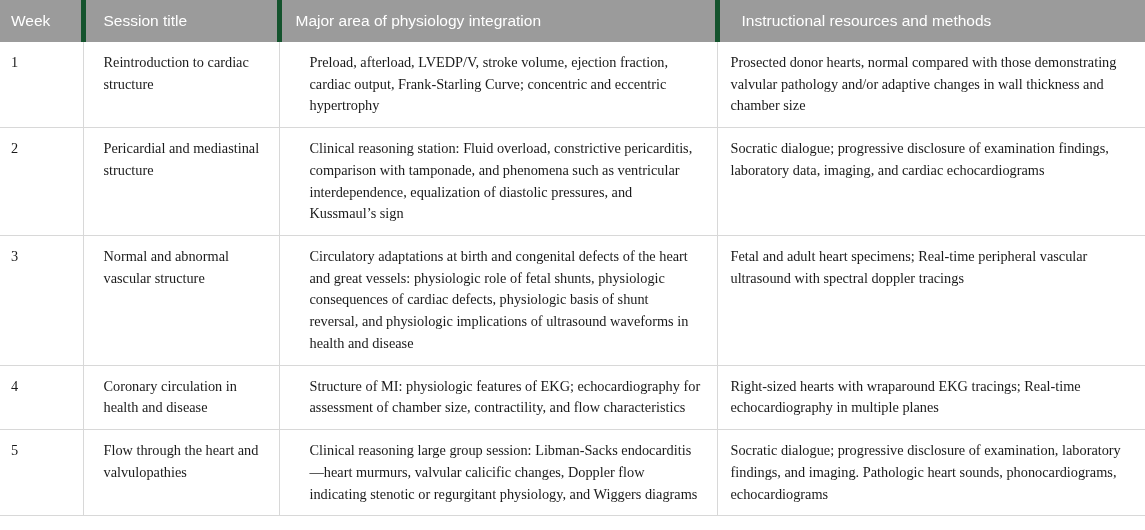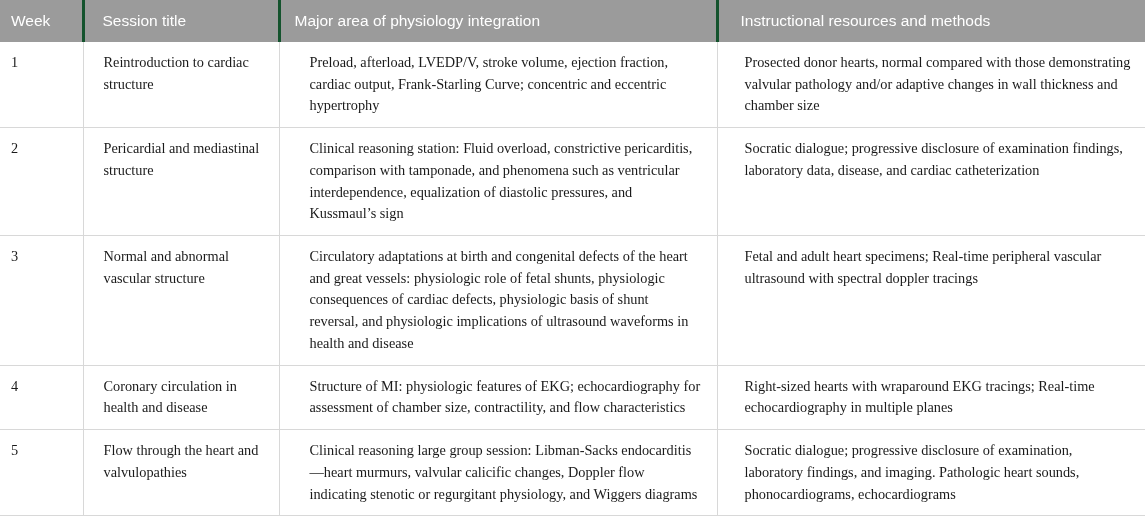--- a/index.html
+++ b/index.html
@@ -38,21 +38,21 @@
     color: #ffffff;
     font-family: "Liberation Sans", "DejaVu Sans", sans-serif;
     font-weight: 400;
     font-size: 15.5px;
     line-height: 1.25;
     text-align: left;
     vertical-align: middle;
     padding: 11px 10px 11px 11px;
     height: 42px;
     box-sizing: border-box;
-    border-right: 3px solid #14532d;
+    border-right: 5px solid #14532d;
     white-space: nowrap;
   }
   thead th:last-child {
     border-right: none;
   }
 
   
   tbody td {
     color: #1a1a1a;
     font-family: "Liberation Serif", "DejaVu Serif", serif;
@@ -77,21 +77,21 @@
 
   
   .col-week   { width: 83px;  }
   .col-title  { width: 196px; }
   .col-area   { width: 438px; }
   .col-res    { width: 428px; }
 
   .cell-week { padding-left: 11px; }
   .cell-title { padding-left: 20px; }
   .cell-area { padding-left: 30px; padding-right: 16px; }
-  .cell-res  { padding-left: 27px; padding-right: 14px; }
+  .cell-res  { padding-left: 13px; padding-right: 14px; }
 
   thead th.col-week  { padding-left: 11px; }
   thead th.col-title { padding-left: 18px; }
   thead th.col-area  { padding-left: 14px; margin-top: 35px; }
   thead th.col-res   { padding-left: 22px; }
 </style>
 </head>
 <body>
 
 <div class="table-wrap">
@@ -108,21 +108,21 @@
       <tr>
         <td class="col-week cell-week">1</td>
         <td class="col-title cell-title">Reintroduction to cardiac structure</td>
         <td class="col-area cell-area">Preload, afterload, LVEDP/V, stroke volume, ejection fraction, cardiac output, Frank-Starling Curve; concentric and eccentric hypertrophy</td>
         <td class="col-res cell-res">Prosected donor hearts, normal compared with those demonstrating valvular pathology and/or adaptive changes in wall thickness and chamber size</td>
       </tr>
       <tr>
         <td class="col-week cell-week">2</td>
         <td class="col-title cell-title">Pericardial and mediastinal structure</td>
         <td class="col-area cell-area">Clinical reasoning station: Fluid overload, constrictive pericarditis, comparison with tamponade, and phenomena such as ventricular interdependence, equalization of diastolic pressures, and Kussmaul’s sign</td>
-        <td class="col-res cell-res">Socratic dialogue; progressive disclosure of examination findings, laboratory data, disease, and cardiac catheterization</td>
+        <td class="col-res cell-res">Socratic dialogue; progressive disclosure of examination findings, laboratory data, imaging, and cardiac echocardiograms</td>
       </tr>
       <tr>
         <td class="col-week cell-week">3</td>
         <td class="col-title cell-title">Normal and abnormal vascular structure</td>
         <td class="col-area cell-area">Circulatory adaptations at birth and congenital defects of the heart and great vessels: physiologic role of fetal shunts, physiologic consequences of cardiac defects, physiologic basis of shunt reversal, and physiologic implications of ultrasound waveforms in health and disease</td>
         <td class="col-res cell-res">Fetal and adult heart specimens; Real-time peripheral vascular ultrasound with spectral doppler tracings</td>
       </tr>
       <tr>
         <td class="col-week cell-week">4</td>
         <td class="col-title cell-title">Coronary circulation in health and disease</td>

